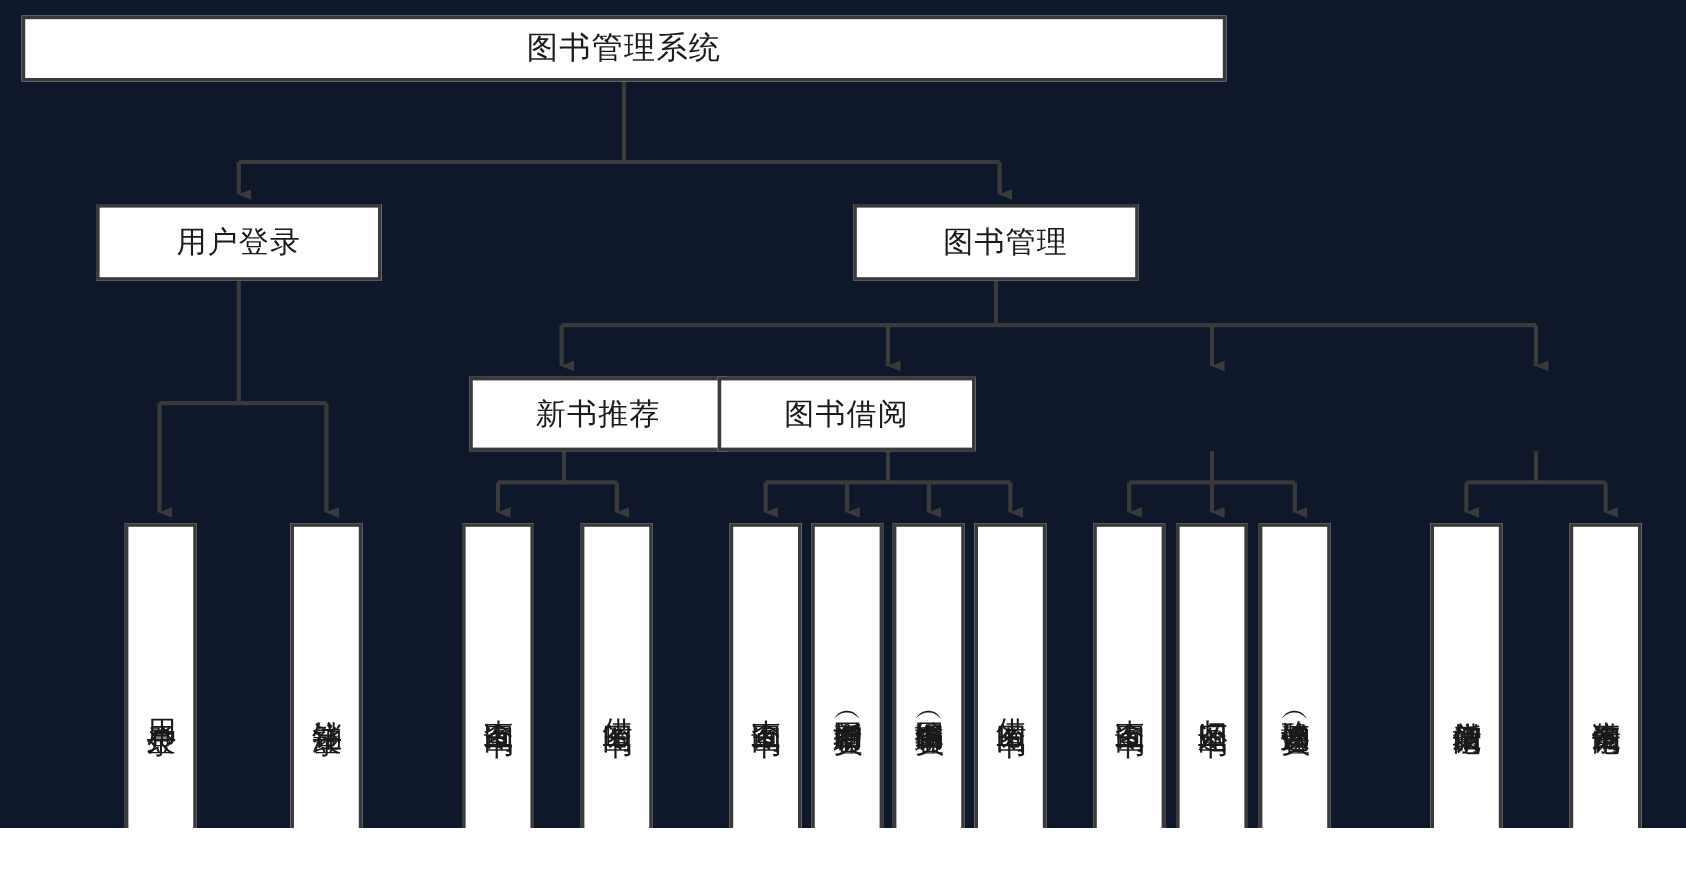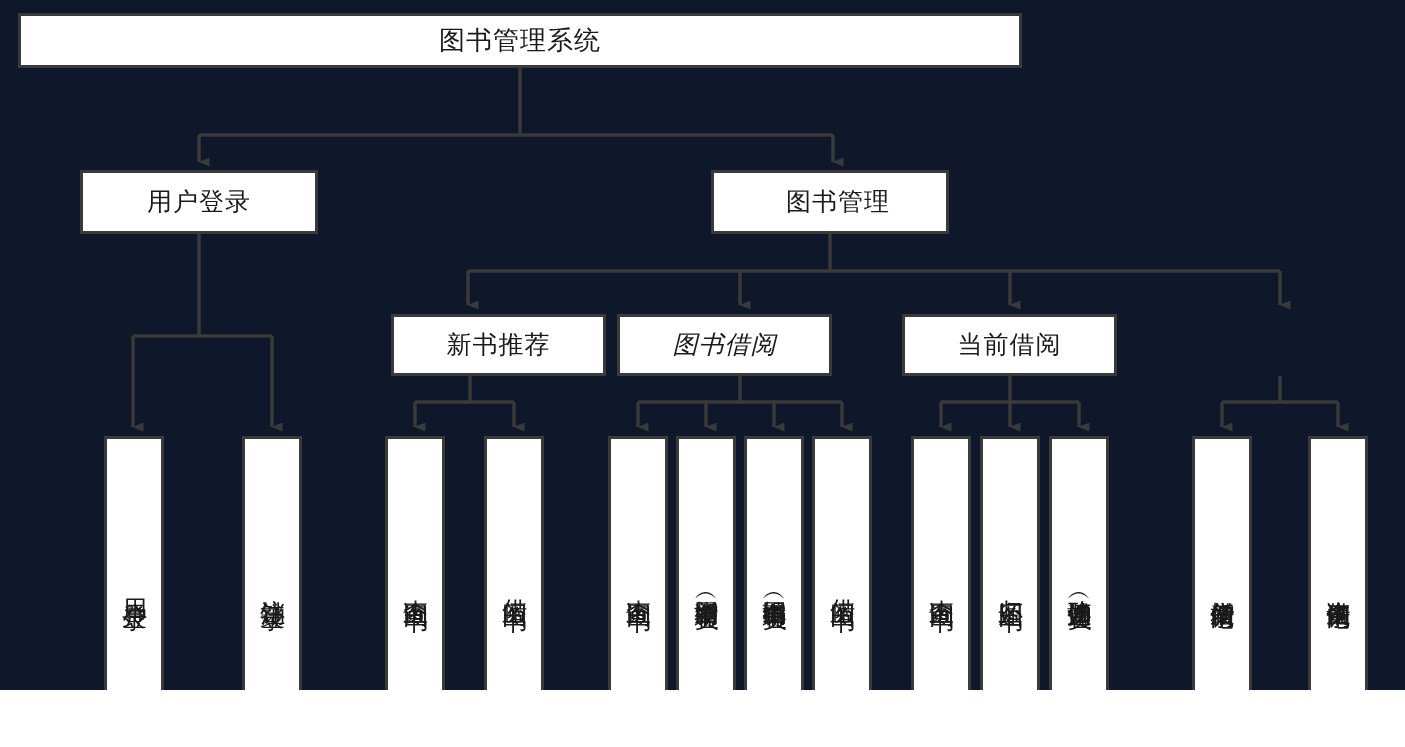--- a/index.html
+++ b/index.html
@@ -146,27 +146,24 @@
   </div>
 
   <div class="node horizontal" style="left:711px; top:170px; width:238px; height:64px;padding-left:16px;">
     <span class="node-label">图书管理</span>
   </div>
 
   <div class="node horizontal" style="left:363px; top:314px; width:215px; height:62px;margin-left:28px;">
     <span class="node-label">新书推荐</span>
   </div>
 
-  <div class="node horizontal" style="left:617px; top:314px; width:215px; height:62px;font-style:italic;">
+  <div class="node horizontal" style="left:598px; top:314px; width:215px; height:62px;">
     <span class="node-label">图书借阅</span>
   </div>
 
-  <div class="node horizontal" style="left:902px; top:314px; width:215px; height:62px;">
-    <span class="node-label">当前借阅</span>
-  </div>
 
 
   <div class="node vertical" style="left:104px; top:436px; width:60px; height:298px;">
     <span class="node-label">用户登录</span>
   </div>
 
   <div class="node vertical" style="left:242px; top:436px; width:60px; height:298px;">
     <span class="node-label">注销登录</span>
   </div>
 

